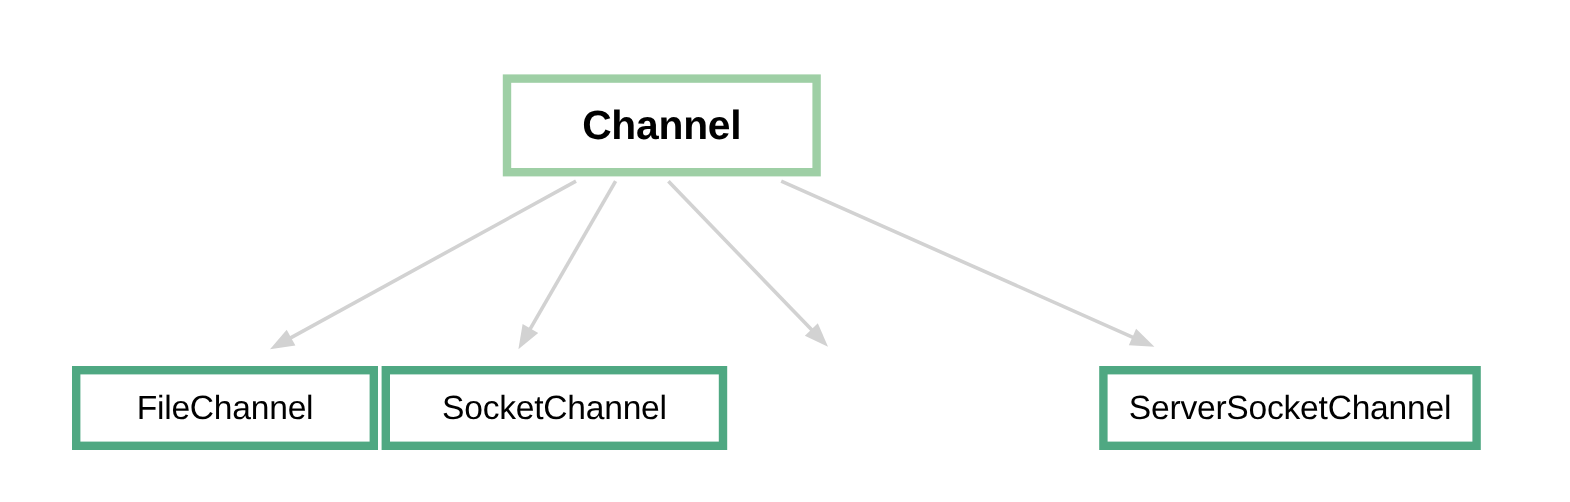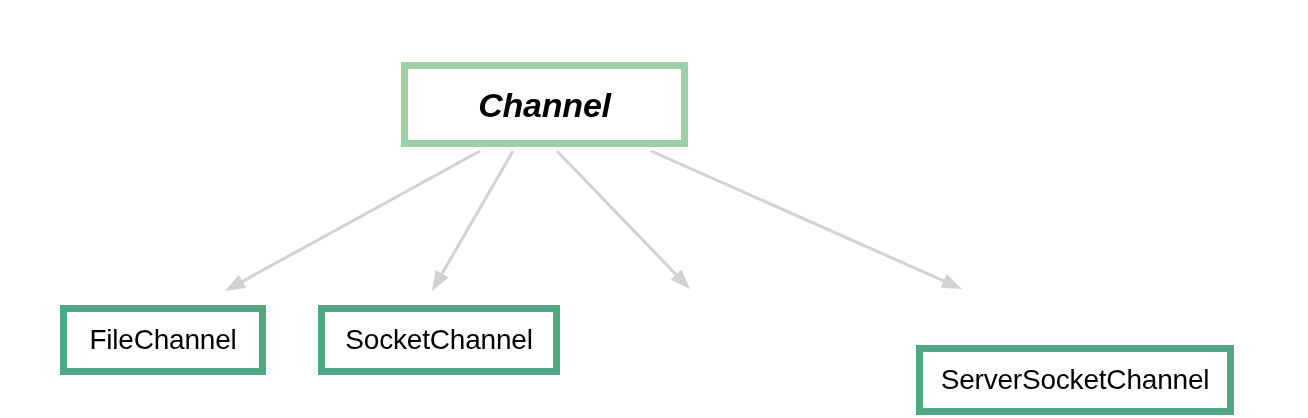--- a/index.html
+++ b/index.html
@@ -70,30 +70,30 @@
       <g>
         <line x1="557" y1="151" x2="678.2029787166886" y2="276.75948167596255" stroke="#d2d2d2" stroke-width="3" stroke-linecap="butt"></line>
         <polygon points="690,289 670.7209227590288,279.8039584202404 681.5213801037678,269.39482199378915" fill="#d2d2d2"></polygon>
       </g>
       <g>
         <line x1="651" y1="151" x2="946.461085668785" y2="282.1049190427406" stroke="#d2d2d2" stroke-width="3" stroke-linecap="butt"></line>
         <polygon points="962,289 940.6769768350738,287.7435434317015 946.7608717973616,274.0327366688647" fill="#d2d2d2"></polygon>
       </g>
     </svg>
 
-  <div class="node node-root" id="root-node" style="left: 401px; top: 62px; width: 287px; height: 85px; border-color: rgb(158, 207, 165); font-style: italic;">
+  <div class="node node-root" id="root-node" style="left: 419px; top: 62px; width: 265px; height: 85px; border-color: rgb(158, 207, 165);">
     <span class="node-label">Channel</span>
   </div>
 
-  <div class="node node-leaf" id="leaf-0" style="left: 60px; top: 305px; width: 206px; height: 70px; border-color: rgb(79, 168, 130);">
+  <div class="node node-leaf" id="leaf-0" style="left: 60px; top: 305px; width: 255px; height: 70px; border-color: rgb(79, 168, 130);">
     <span class="node-label">FileChannel</span>
   </div>
 
-  <div class="node node-leaf" id="leaf-1" style="left: 318px; top: 305px; width: 242px; height: 70px; border-color: rgb(79, 168, 130);">
+  <div class="node node-leaf" id="leaf-1" style="left: 318px; top: 305px; width: 288px; height: 70px; border-color: rgb(79, 168, 130);">
     <span class="node-label">SocketChannel</span>
   </div>
 
 
-  <div class="node node-leaf" id="leaf-3" style="left: 916px; top: 305px; width: 318px; height: 70px; border-color: rgb(79, 168, 130); margin-top: 40px;">
+  <div class="node node-leaf" id="leaf-3" style="left: 916px; top: 305px; width: 318px; height: 70px; border-color: rgb(79, 168, 130);">
     <span class="node-label">ServerSocketChannel</span>
   </div>
 
 </div>
 
 </body></html>

